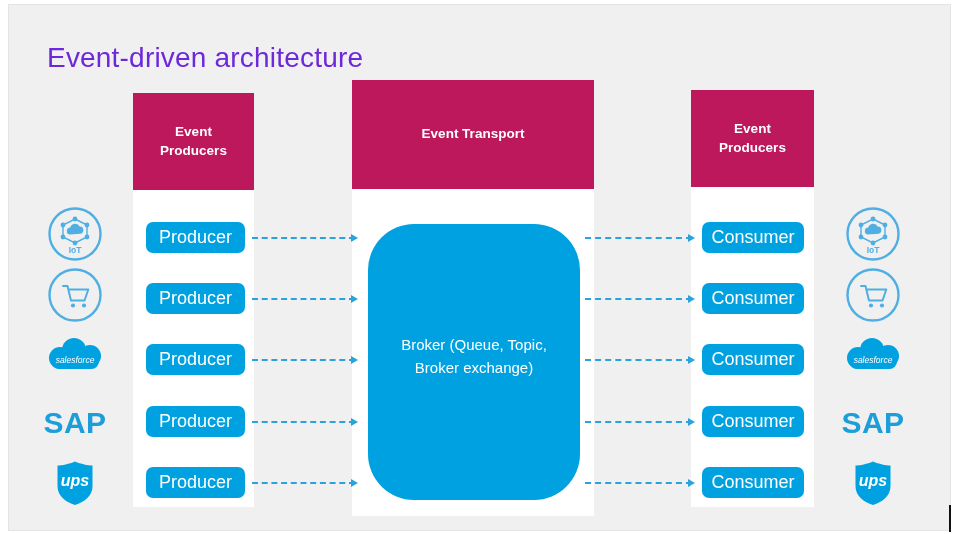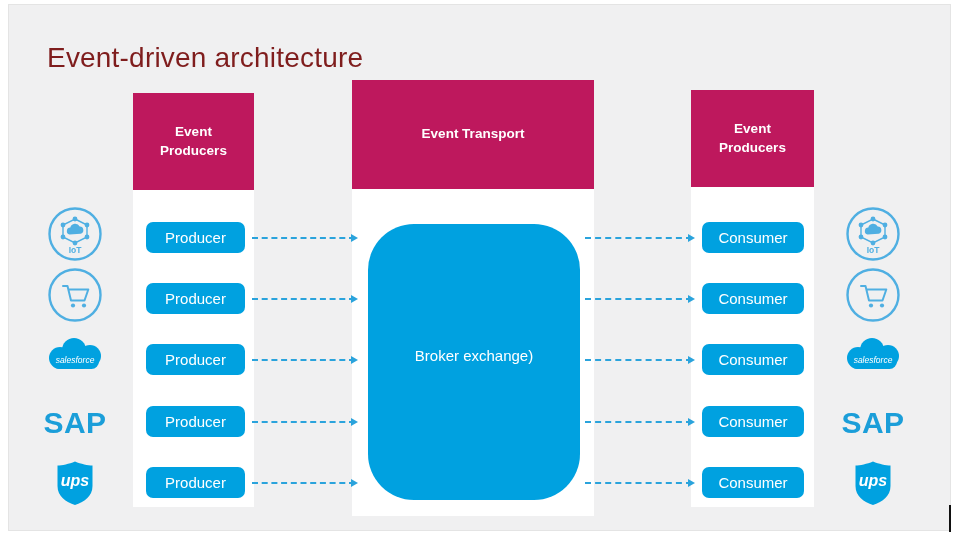--- a/index.html
+++ b/index.html
@@ -8,38 +8,38 @@
     position:relative; width:957px; height:534px;
     font-family:"Liberation Sans", sans-serif;
     background:#ffffff; overflow:hidden;
   }
   .panel {
     position:absolute; left:8px; top:4px; right:6px; bottom:3px;
     background:#f0f0f1; border:1px solid #e4e4e4;
   }
   .title {
     position:absolute; left:47px; top:42px;
-    font-size:28px; font-weight:400; color:#7f1d1d; letter-spacing:0.2px;
+    font-size:28px; font-weight:400; color:#6d28d9; letter-spacing:0.2px;
   }
   .white-col { position:absolute; background:#ffffff; }
   .col-left   { left:133px; top:93px; width:121px; height:414px; }
   .col-center { left:352px; top:90px; width:242px; height:426px; }
   .col-right  { left:691px; top:90px; width:123px; height:417px; }
   .col-header {
     position:absolute; background:#be185d; color:#ffffff;
     display:flex; align-items:center; justify-content:center;
     text-align:center; font-weight:bold; font-size:13.5px; line-height:1.4;
     flex-direction:column;
   }
   .hdr-left   { left:133px; top:93px; width:121px; height:97px; }
   .hdr-center { left:352px; top:80px; width:242px; height:109px; }
   .hdr-right  { left:691px; top:90px; width:123px; height:97px; }
   .pill {
     position:absolute; width:99px; height:31px; background:#00a1e0;
-    border-radius:7px; color:#ffffff; font-size:15px;
+    border-radius:7px; color:#ffffff; font-size:18px;
     display:flex; align-items:center; justify-content:center;
   }
   .pill.consumer { width:102px; }
   .broker {
     position:absolute; left:368px; top:224px; width:212px; height:276px;
     background:#00a1e0; border-radius:46px; color:#ffffff;
     display:flex; flex-direction:column; align-items:center; justify-content:center;
     text-align:center; font-size:15px; line-height:1.55; padding-bottom:12px;
   }
   .arrow {
@@ -78,20 +78,21 @@
     <span>Producers</span>
   </div>
 
   <div class="pill" style="left:146px; top:222px;">Producer</div>
   <div class="pill" style="left:146px; top:283px;">Producer</div>
   <div class="pill" style="left:146px; top:344px;">Producer</div>
   <div class="pill" style="left:146px; top:406px;">Producer</div>
   <div class="pill" style="left:146px; top:467px;">Producer</div>
 
   <div class="broker">
+    <span>Broker (Queue, Topic,</span>
     <span>Broker exchange)</span>
   </div>
 
   <div class="pill consumer" style="left:702px; top:222px;">Consumer</div>
   <div class="pill consumer" style="left:702px; top:283px;">Consumer</div>
   <div class="pill consumer" style="left:702px; top:344px;">Consumer</div>
   <div class="pill consumer" style="left:702px; top:406px;">Consumer</div>
   <div class="pill consumer" style="left:702px; top:467px;">Consumer</div>
 
   <div class="arrow" style="left:252px; top:237px; width:103px;"></div>

